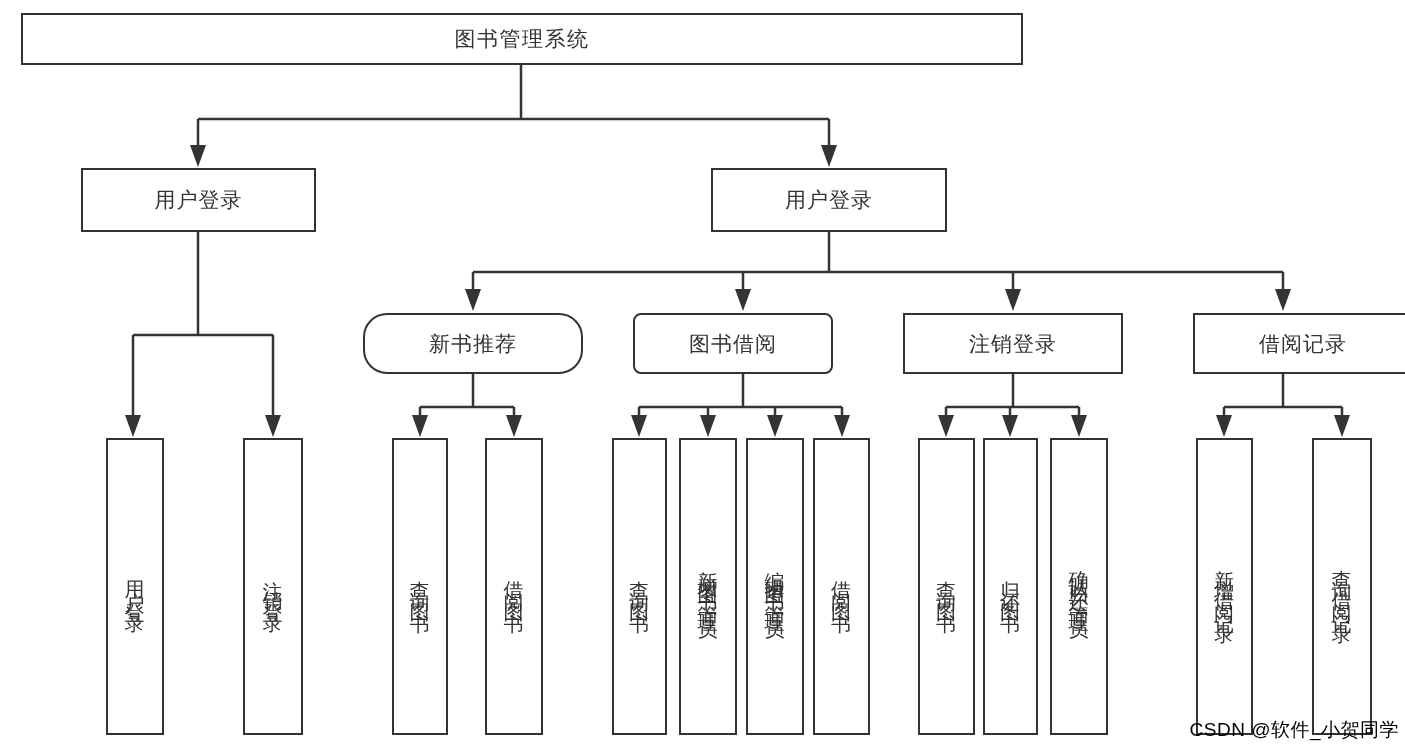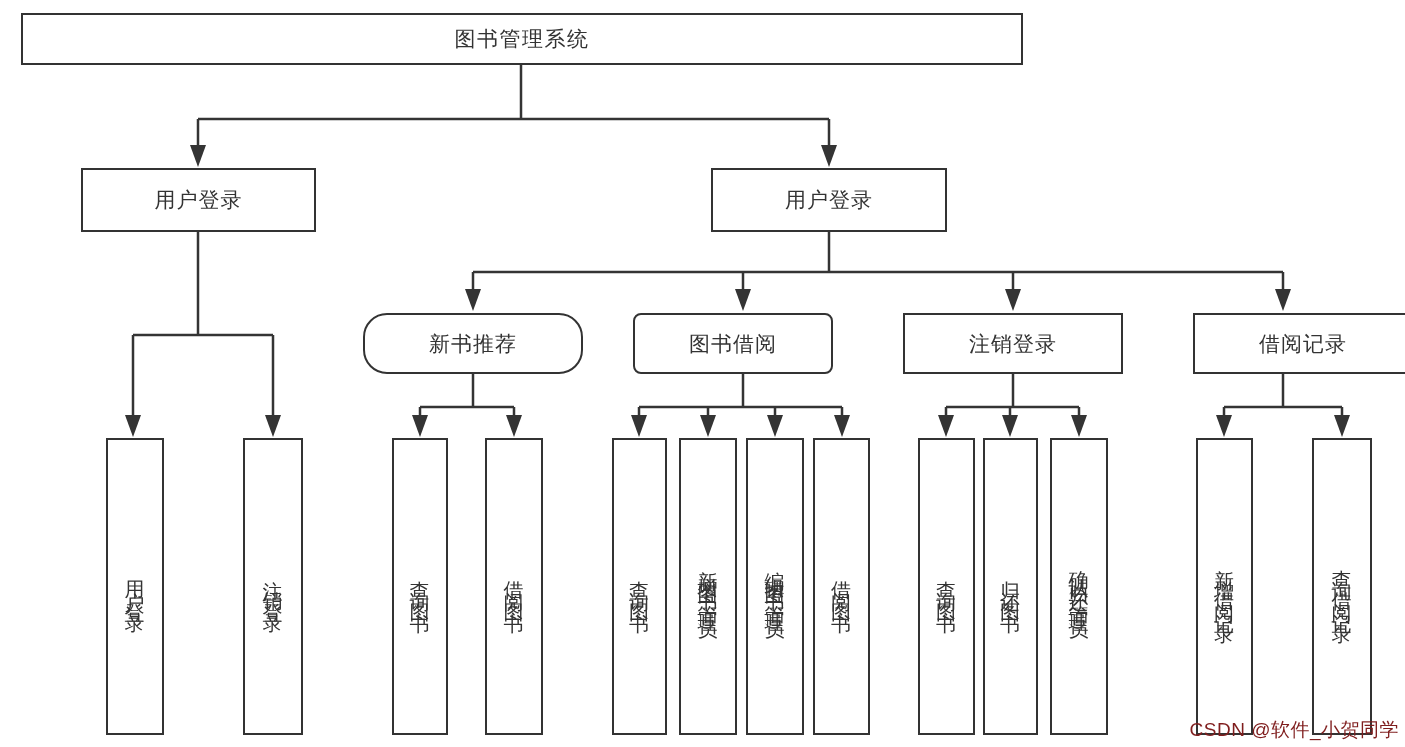--- a/index.html
+++ b/index.html
@@ -44,21 +44,21 @@
     letter-spacing: 11px;
     line-height: 1;
     color: #333333;
   }
   .vbox.tight span { letter-spacing: 7px; }
   .watermark {
     position: absolute;
     right: 6px;
     bottom: 4px;
     font-size: 19px;
-    color: #7f1d1d;
+    color: #000000;
     letter-spacing: 0.5px;
     white-space: nowrap;
   }
 </style>
 </head>
 <body>
 
 <div class="canvas">
 
   <svg class="connectors" viewBox="0 0 1405 747" xmlns="http://www.w3.org/2000/svg">

